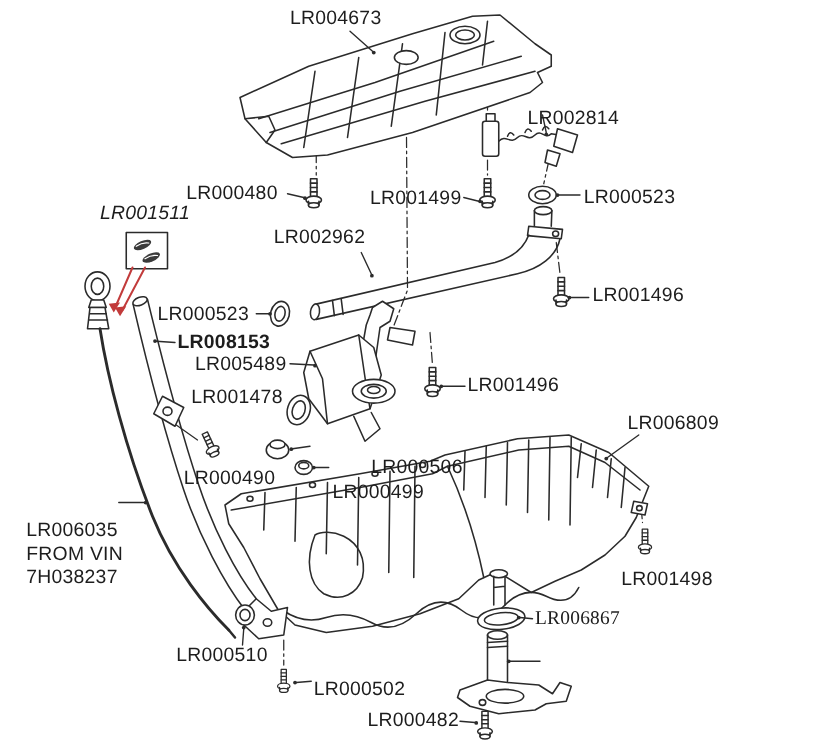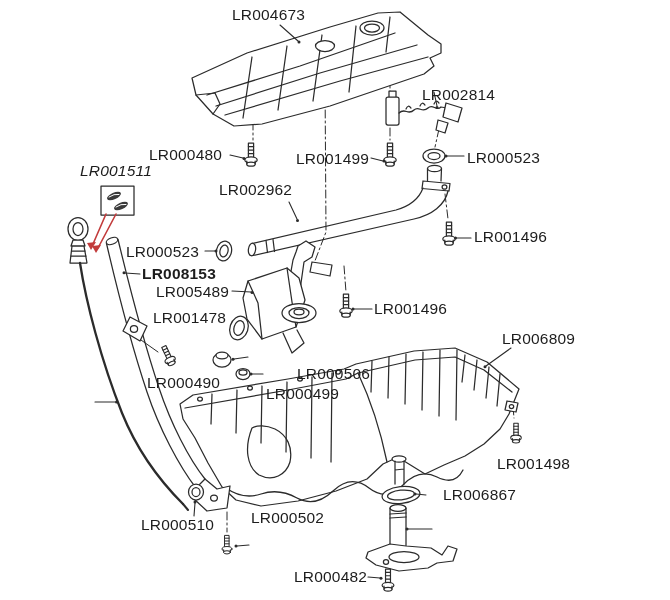--- a/index.html
+++ b/index.html
@@ -246,19 +246,22 @@
   <div class="label" style="left:126px; top:243px;">LR000523</div>
   <div class="label" style="left:474px; top:228px;">LR001496</div>
   <div class="label" style="left:142px; top:265px;font-weight:bold;">LR008153</div>
   <div class="label" style="left:156px; top:283px;">LR005489</div>
   <div class="label" style="left:153px; top:309px;">LR001478</div>
   <div class="label" style="left:374px; top:300px;">LR001496</div>
   <div class="label" style="left:266px; top:347px;margin-top:38px;">LR000499</div>
   <div class="label" style="left:265px; top:365px;margin-left:32px;">LR000506</div>
   <div class="label" style="left:147px; top:374px;">LR000490</div>
   <div class="label" style="left:486px; top:330px;margin-left:16px;">LR006809</div>
+  <div class="label" style="left:21px;  top:416px;">LR006035
+FROM VIN
+7H038237</div>
   <div class="label" style="left:497px; top:455px;">LR001498</div>
-  <div class="label" style="left:443px; top:486px;">LR006867</div>
+  <div class="label" style="left:428px; top:486px;font-family:Liberation Serif, serif;">LR006867</div>
   <div class="label" style="left:141px; top:516px;">LR000510</div>
-  <div class="label" style="left:251px; top:509px;">LR000502</div>
+  <div class="label" style="left:251px; top:543px;">LR000502</div>
   <div class="label" style="left:294px; top:568px;text-align:right;">LR000482</div>
 
 </div>
 
 </body></html>

